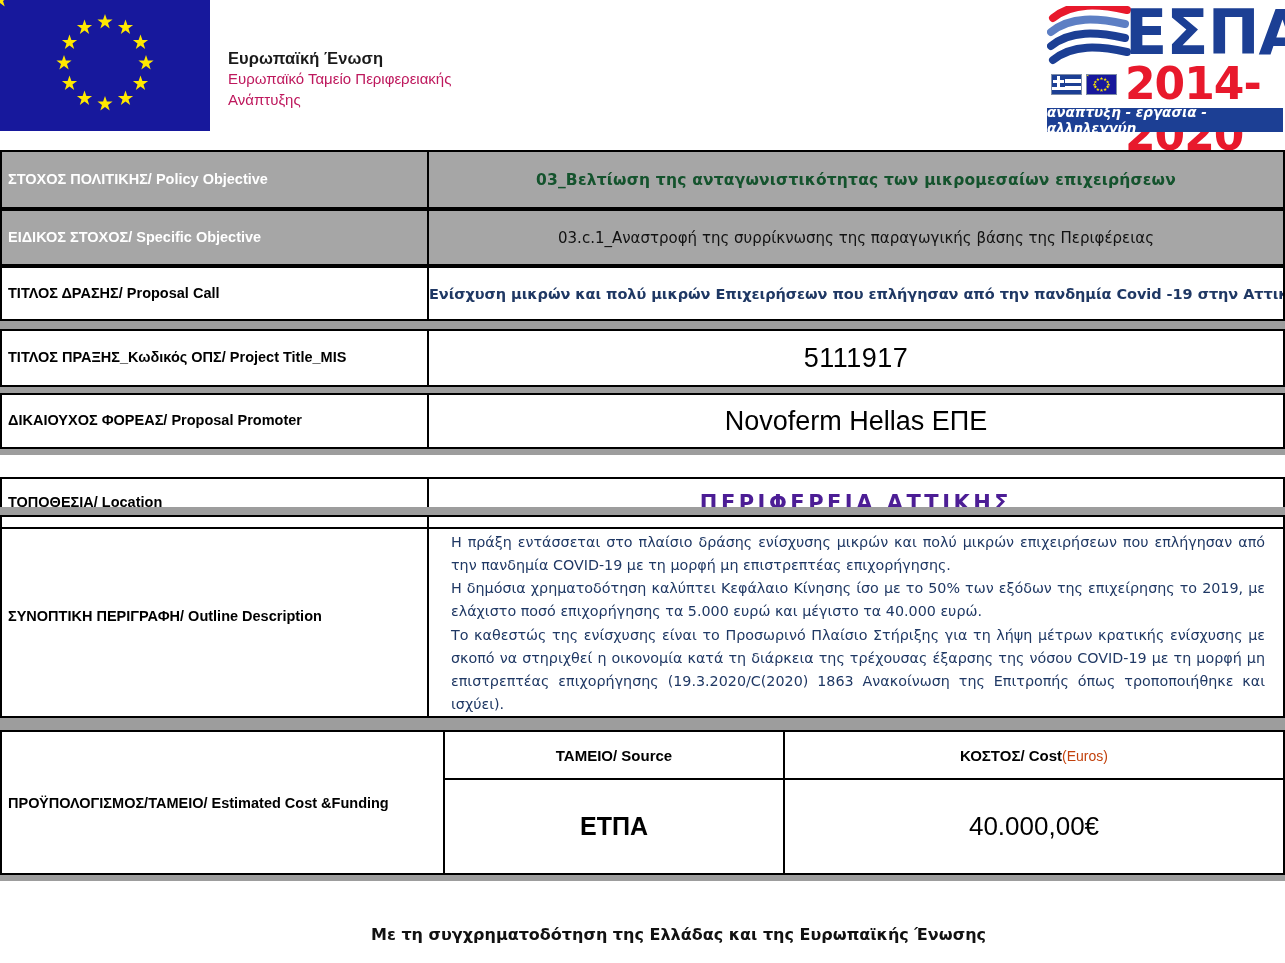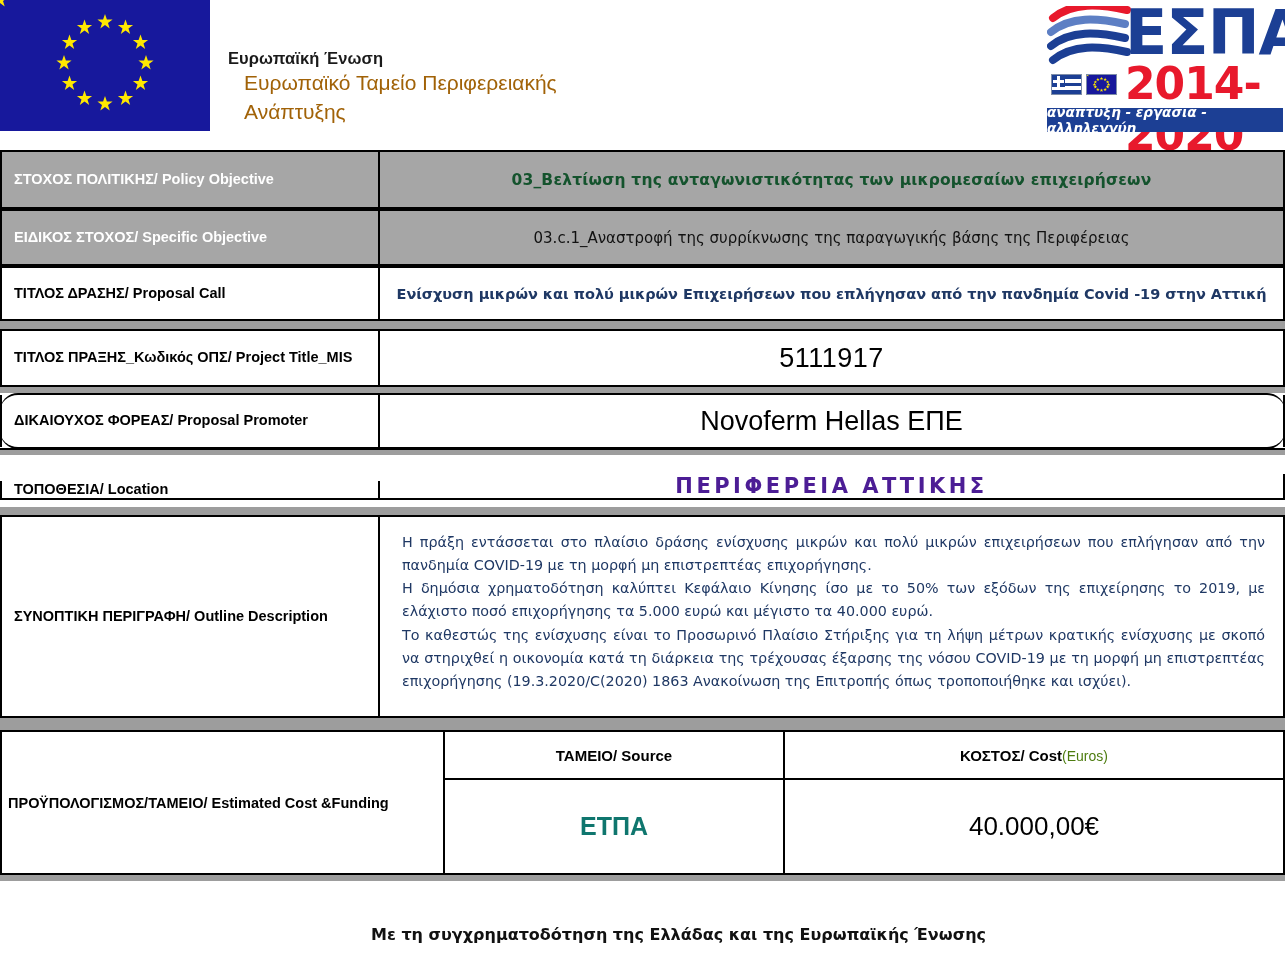--- a/index.html
+++ b/index.html
@@ -42,24 +42,23 @@
     line-height: 1.35;
   }
   .eu-text .eu-line1 {
     font-size: 16.5px;
     font-weight: bold;
     color: #1a1a1a;
     letter-spacing: 0.1px;
   }
   .eu-text .eu-line2,
   .eu-text .eu-line3 {
-    font-size: 21px;
-    font-weight: normal;
-    color: #a16207;
-    margin-left: 16px;
+    font-size: 15px;
+    font-weight: normal;
+    color: #be185d;
   }
 
   
   .espa-logo {
     position: absolute;
     right: 0px;
     top: 2px;
     width: 260px;
     height: 132px;
   }
@@ -161,27 +160,27 @@
   .row {
     position: absolute;
     left: 0;
     width: 1285px;
     box-sizing: border-box;
     border-top: 2px solid #000;
     border-bottom: 2px solid #000;
     display: flex;
   }
   .cell-label {
-    width: 380px;
+    width: 429px;
     box-sizing: border-box;
     border-right: 2px solid #000;
     border-left: 2px solid #000;
     display: flex;
     align-items: center;
-    padding-left: 12px;
+    padding-left: 6px;
     font-size: 14.5px;
     font-weight: bold;
     line-height: 1.2;
   }
   .cell-value {
     flex: 1;
     box-sizing: border-box;
     border-right: 2px solid #000;
     display: flex;
     align-items: center;
@@ -292,26 +291,26 @@
     justify-content: center;
   }
   .b-hdr-text {
     font-size: 15px;
     font-weight: bold;
     color: #000;
   }
   .b-hdr-text .sub {
     font-weight: normal;
     font-size: 14px;
-    color: #4d7c0f;
+    color: #c2410c;
   }
   .b-fund {
     font-size: 25px;
     font-weight: bold;
-    color: #0f766e;
+    color: #000000;
   }
   .b-amount {
     font-size: 26px;
     font-weight: normal;
     color: #000;
   }
 
   
   .footer {
     position: absolute;
@@ -423,30 +422,30 @@
 
 <div class="row" style="top:329px; height:58px;">
   <div class="cell-label">ΤΙΤΛΟΣ ΠΡΑΞΗΣ_Κωδικός ΟΠΣ/ Project Title_MIS</div>
   <div class="cell-value">
     <span class="v-mis">5111917</span>
   </div>
 </div>
 
 <div class="band" style="top:387px; height:6px;"></div>
 
-<div class="row" style="top:393px; height:56px;border-radius:18px;">
+<div class="row" style="top:393px; height:56px;">
   <div class="cell-label">ΔΙΚΑΙΟΥΧΟΣ ΦΟΡΕΑΣ/ Proposal Promoter</div>
   <div class="cell-value">
     <span class="v-promoter">Novoferm Hellas ΕΠΕ</span>
   </div>
 </div>
 
 <div class="band" style="top:449px; height:6px;"></div>
 
-<div class="row" style="top:448px; height:52px;align-items:flex-end;">
+<div class="row" style="top:477px; height:52px;">
   <div class="cell-label">ΤΟΠΟΘΕΣΙΑ/ Location</div>
   <div class="cell-value">
     <span class="v-location">ΠΕΡΙΦΕΡΕΙΑ  ΑΤΤΙΚΗΣ</span>
   </div>
 </div>
 
 <div class="band" style="top:507px; height:8px;"></div>
 
 <div class="row" style="top:515px; height:203px;">
   <div class="cell-label">ΣΥΝΟΠΤΙΚΗ ΠΕΡΙΓΡΑΦΗ/ Outline Description</div>

